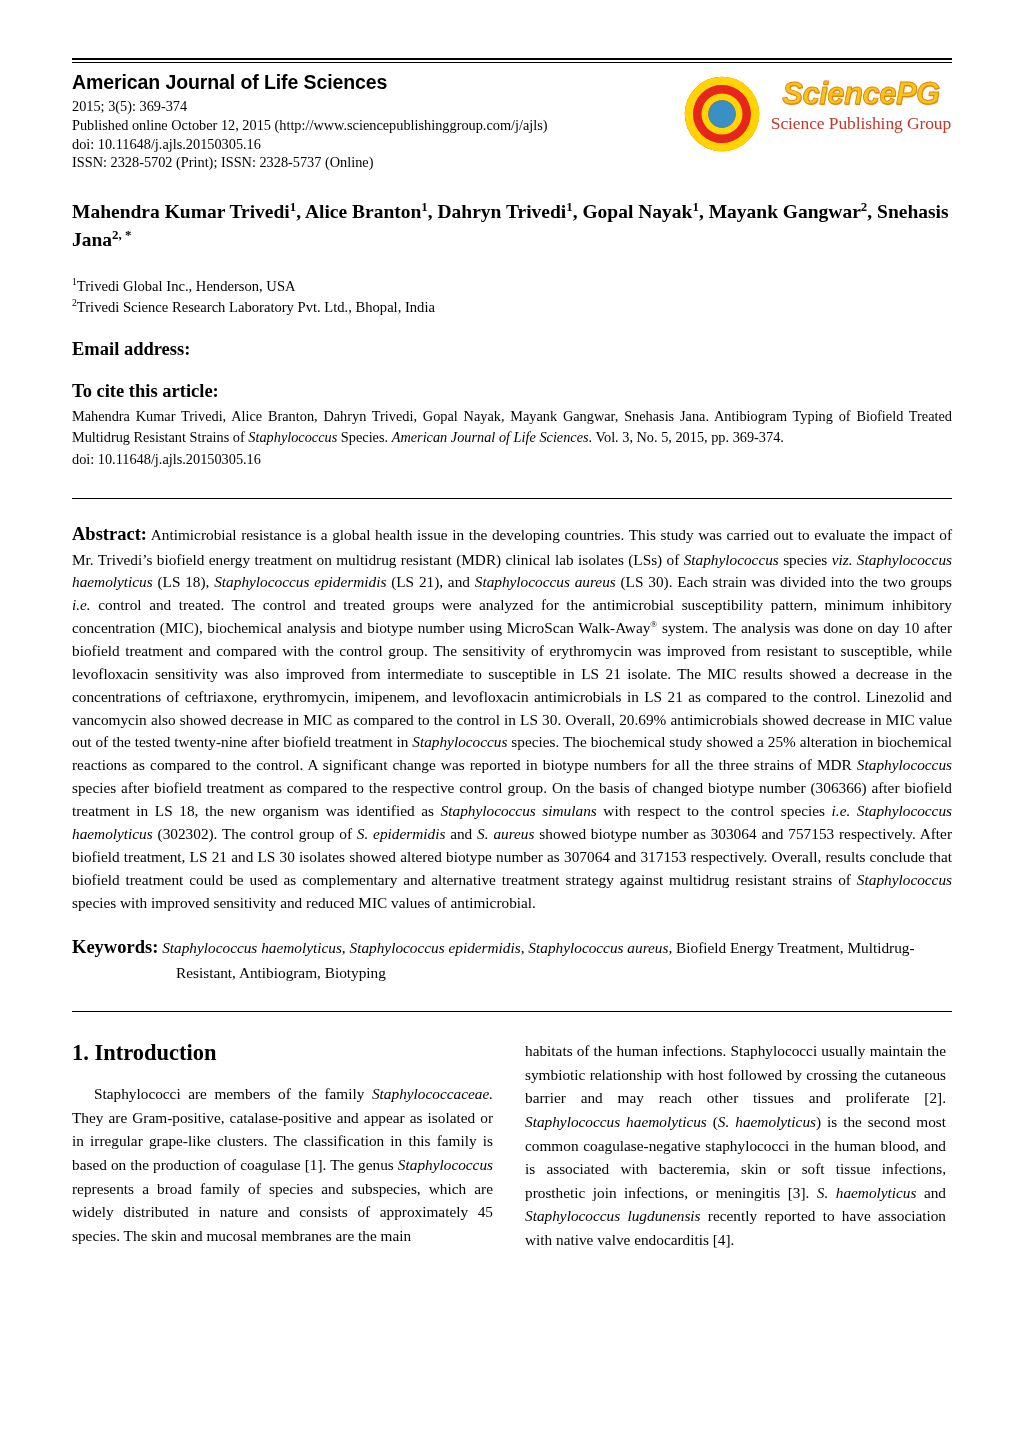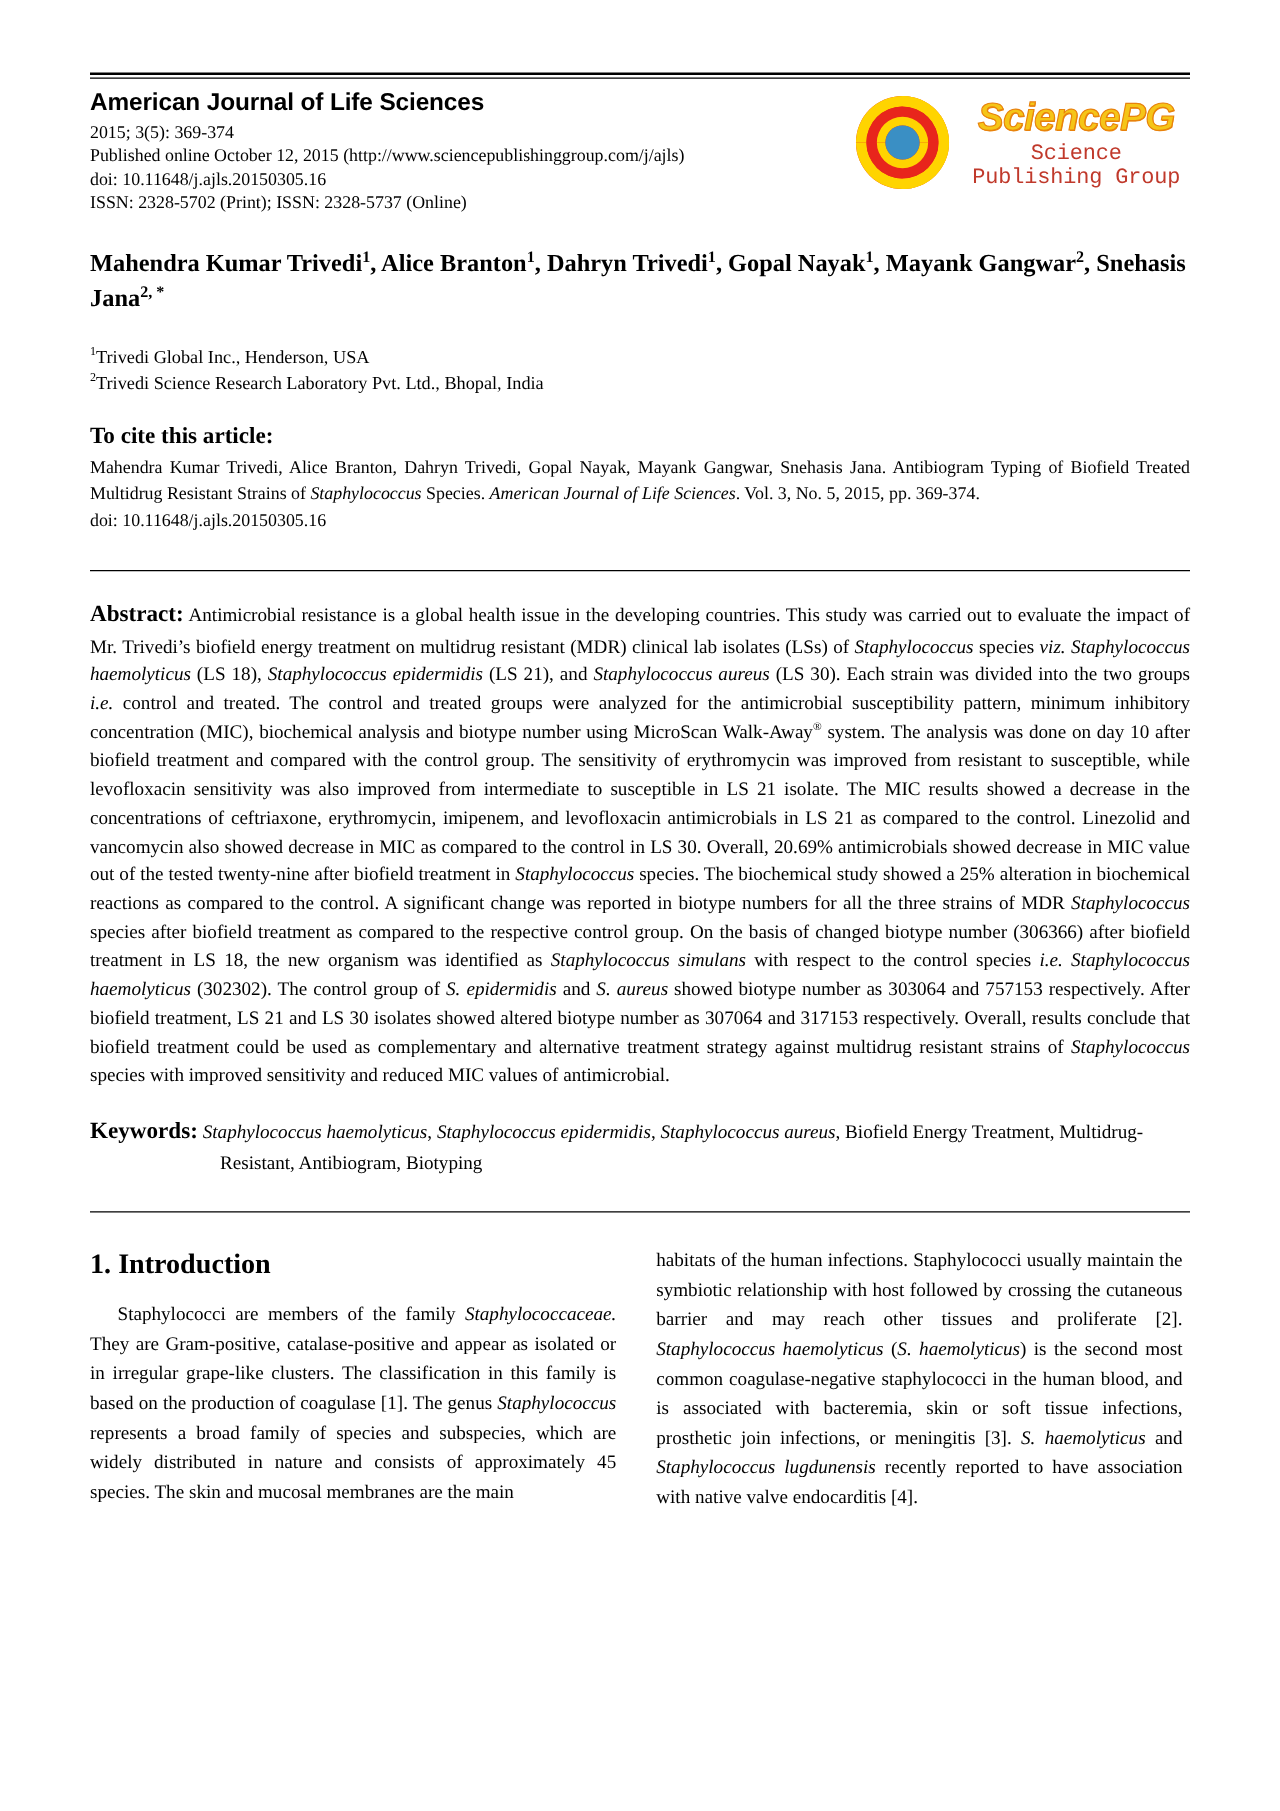--- a/index.html
+++ b/index.html
@@ -85,21 +85,21 @@
     font-weight: bold;
     font-style: italic;
     font-size: 31px;
     color: #F5C518;
     letter-spacing: -0.5px;
     line-height: 1;
     -webkit-text-stroke: 0.9px #E8820C;
     text-shadow: 0.5px 0.5px 0 #E8820C;
   }
   .logo-spg {
-    font-family: Liberation Mono, monospace;
+    font-family: Liberation Serif, serif;
     font-size: 17.5px;
     color: #C0392B;
     line-height: 1.1;
     margin-top: 5px;
     letter-spacing: -0.1px;
   }
 
   
   .paper-title {
     font-family: "Liberation Sans", sans-serif;
@@ -240,20 +240,21 @@
     </div>
 
 
     <div class="authors">Mahendra Kumar Trivedi<sup>1</sup>, Alice Branton<sup>1</sup>, Dahryn Trivedi<sup>1</sup>, Gopal Nayak<sup>1</sup>, Mayank Gangwar<sup>2</sup>, Snehasis Jana<sup>2, *</sup></div>
 
     <div class="affil">
       <div><sup>1</sup><span>Trivedi Global Inc., Henderson, USA</span></div>
       <div><sup>2</sup><span>Trivedi Science Research Laboratory Pvt. Ltd., Bhopal, India</span></div>
     </div>
 
+    <div class="subhead">Email address:</div>
 
     <div class="subhead">To cite this article:</div>
     <div class="cite-block"><span>Mahendra Kumar Trivedi, Alice Branton, Dahryn Trivedi, Gopal Nayak, Mayank Gangwar, Snehasis Jana. Antibiogram Typing of Biofield Treated Multidrug Resistant Strains of </span><i>Staphylococcus</i><span> Species. </span><i>American Journal of Life Sciences</i><span>. Vol. 3, No. 5, 2015, pp. 369-374.</span><br><span>doi: 10.11648/j.ajls.20150305.16</span></div>
 
     <div class="rule-single abstract-sep"></div>
 
     <div class="abstract"><span class="lead">Abstract:</span><span> Antimicrobial resistance is a global health issue in the developing countries. This study was carried out to evaluate the impact of Mr. Trivedi’s biofield energy treatment on multidrug resistant (MDR) clinical lab isolates (LSs) of </span><i>Staphylococcus</i><span> species </span><i>viz. Staphylococcus haemolyticus</i><span> (LS 18), </span><i>Staphylococcus epidermidis</i><span> (LS 21), and </span><i>Staphylococcus aureus</i><span> (LS 30). Each strain was divided into the two groups </span><i>i.e.</i><span> control and treated. The control and treated groups were analyzed for the antimicrobial susceptibility pattern, minimum inhibitory concentration (MIC), biochemical analysis and biotype number using MicroScan Walk-Away</span><sup>®</sup><span> system. The analysis was done on day 10 after biofield treatment and compared with the control group. The sensitivity of erythromycin was improved from resistant to susceptible, while levofloxacin sensitivity was also improved from intermediate to susceptible in LS 21 isolate. The MIC results showed a decrease in the concentrations of ceftriaxone, erythromycin, imipenem, and levofloxacin antimicrobials in LS 21 as compared to the control. Linezolid and vancomycin also showed decrease in MIC as compared to the control in LS 30. Overall, 20.69% antimicrobials showed decrease in MIC value out of the tested twenty-nine after biofield treatment in </span><i>Staphylococcus</i><span> species. The biochemical study showed a 25% alteration in biochemical reactions as compared to the control. A significant change was reported in biotype numbers for all the three strains of MDR </span><i>Staphylococcus</i><span> species after biofield treatment as compared to the respective control group. On the basis of changed biotype number (306366) after biofield treatment in LS 18, the new organism was identified as </span><i>Staphylococcus simulans</i><span> with respect to the control species </span><i>i.e. Staphylococcus haemolyticus</i><span> (302302). The control group of </span><i>S. epidermidis</i><span> and </span><i>S. aureus</i><span> showed biotype number as 303064 and 757153 respectively. After biofield treatment, LS 21 and LS 30 isolates showed altered biotype number as 307064 and 317153 respectively. Overall, results conclude that biofield treatment could be used as complementary and alternative treatment strategy against multidrug resistant strains of </span><i>Staphylococcus</i><span> species with improved sensitivity and reduced MIC values of antimicrobial.</span></div>
 
     <div class="keywords"><span class="lead">Keywords:</span> <i>Staphylococcus haemolyticus</i><span>, </span><i>Staphylococcus epidermidis</i><span>, </span><i>Staphylococcus aureus</i><span>, Biofield Energy Treatment, Multidrug-Resistant, Antibiogram, Biotyping</span></div>
 

